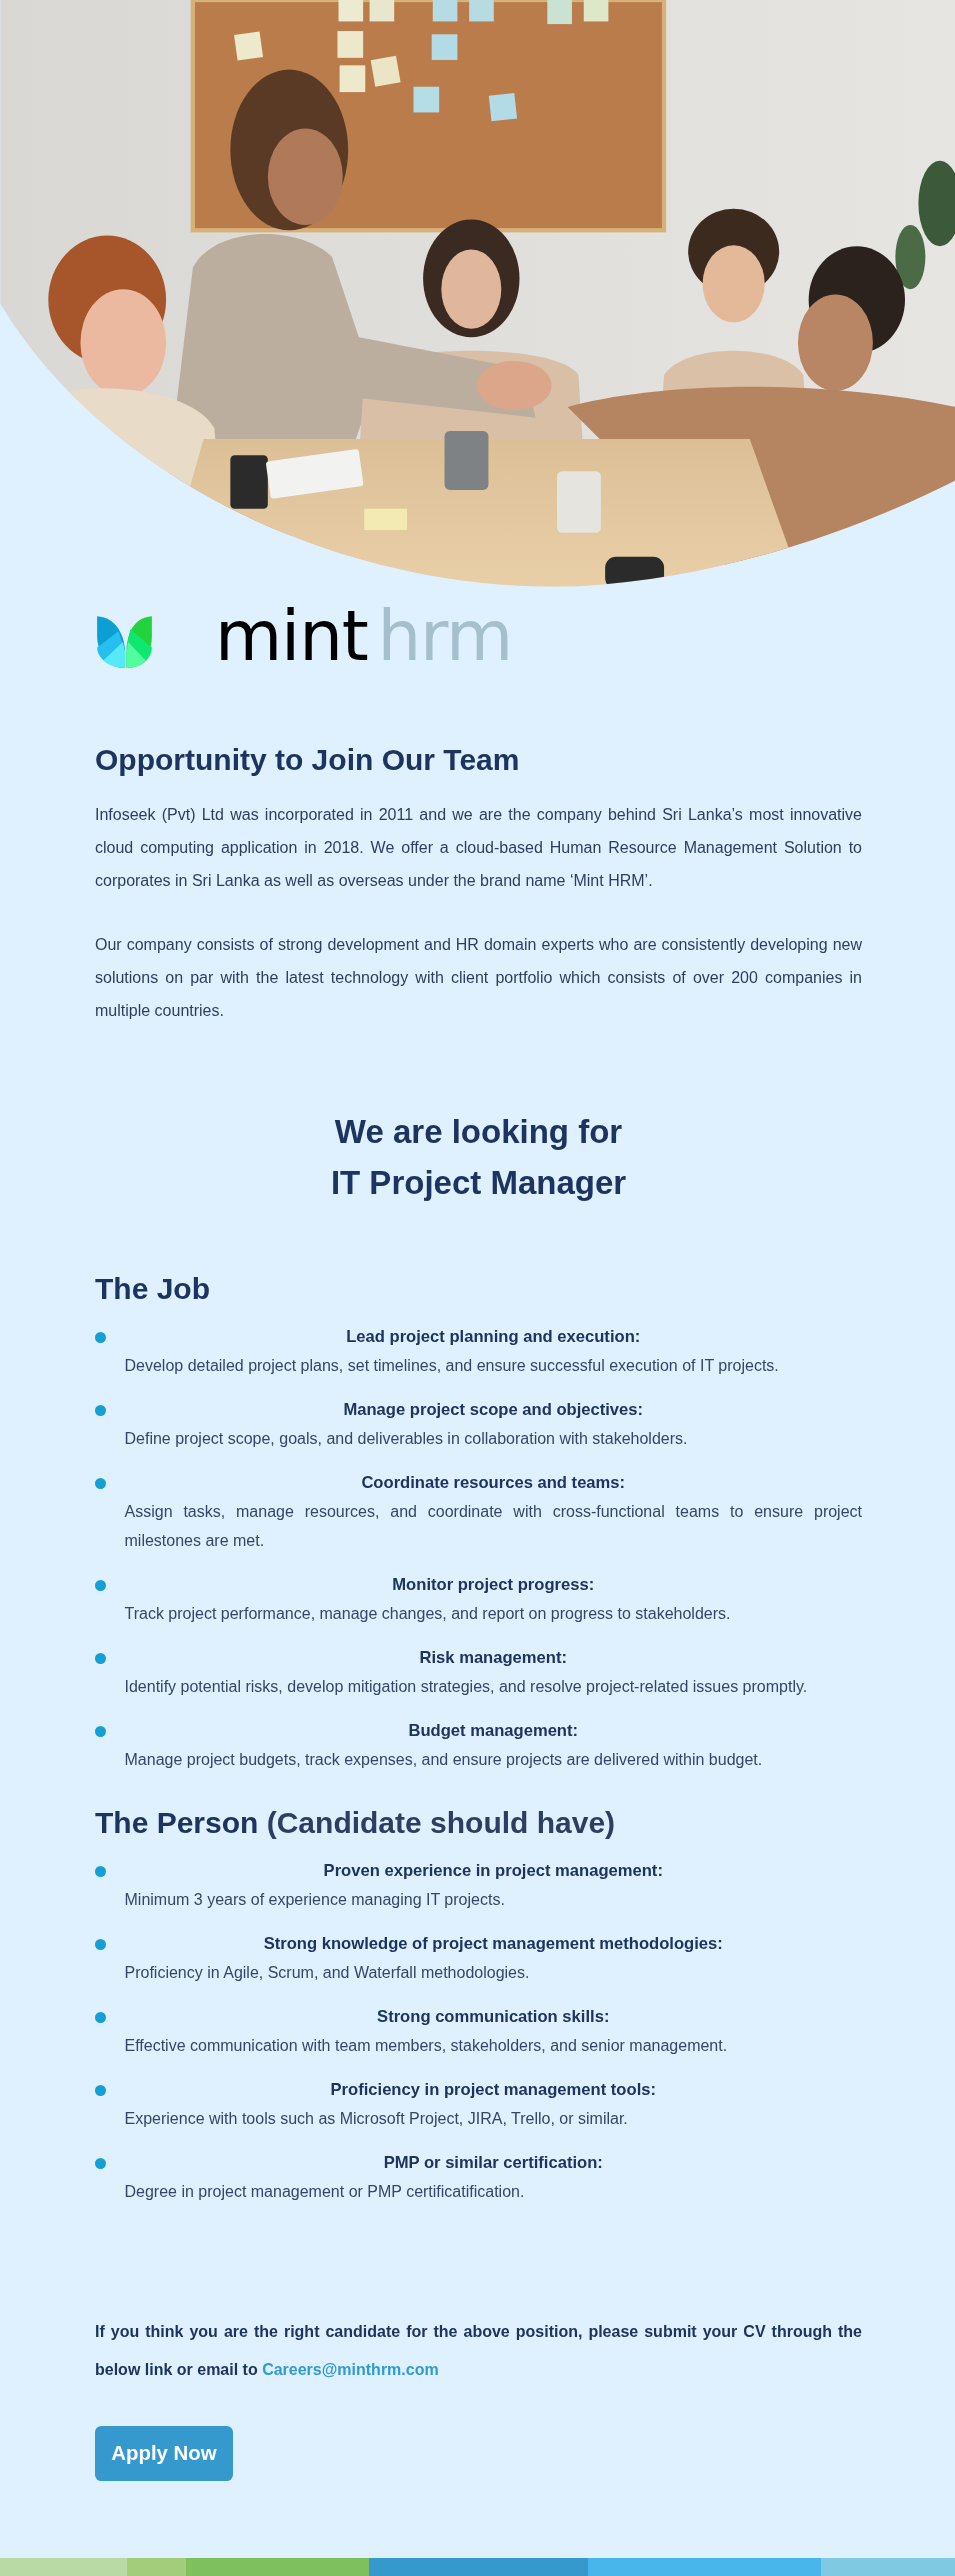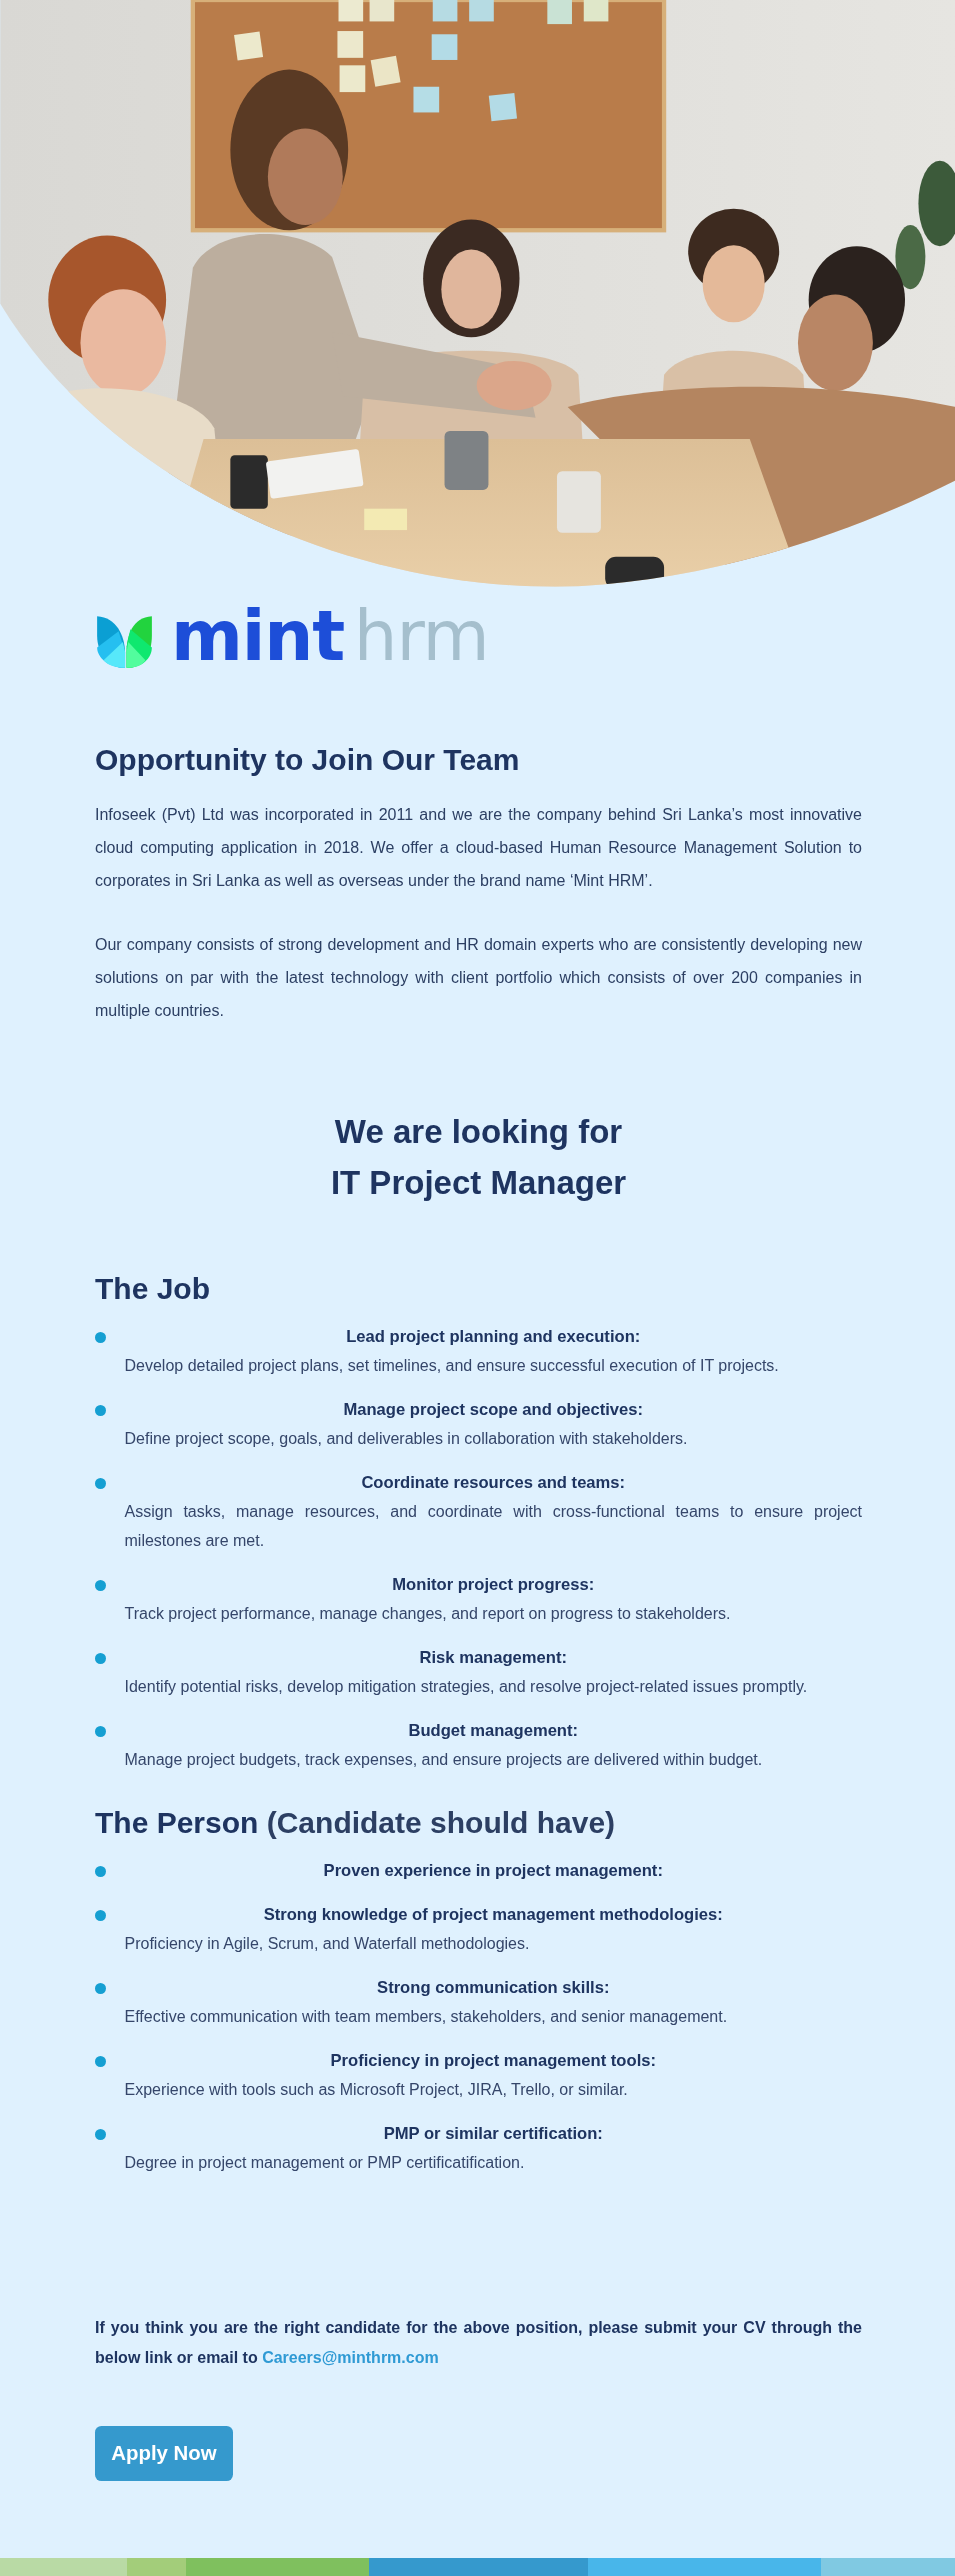--- a/index.html
+++ b/index.html
@@ -18,21 +18,21 @@
   .hero svg { display: block; }
   .logo {
     position: absolute; left: 95px; top: 611px; height: 59px;
     display: flex; align-items: center;
   }
   .logo-word {
     font-family: "DejaVu Sans", sans-serif;
     font-size: 69px; line-height: 1; letter-spacing: -1.1px;
     margin-left: 17px; position: relative; top: -4.3px;
   }
-  .logo-word .mint { color: #1d4ed8; font-weight: bold; }
+  .logo-word .mint { color: #000000; font-weight: normal; margin-left: 44px; }
   .logo-word .hrm { color: #a5bfcd; font-weight: normal; margin-left: 9.6px; }
 
   .content { position: absolute; left: 95px; width: 767px; }
   h2.section {
     font-size: 30px; font-weight: bold; color: #1e3460; line-height: 1.2;
   }
   p.body {
     font-size: 16px; line-height: 33px; color: #2c3f63; text-align: justify;
     text-align-last: left;
   }
@@ -46,21 +46,21 @@
     border-radius: 50%; background: #159fd2;
   }
   ul.items li .it-title {
     font-size: 16.6px; font-weight: bold; line-height: 29px; color: #1e3460; display: block; text-align: center;
   }
   ul.items li .it-desc {
     font-size: 16px; line-height: 29px; color: #35466a; display: block;
     text-align: justify; text-align-last: left;
   }
   .person-head .light { font-weight: bold; color: #2c3f63; }
-  .cta-text { font-size: 16px; font-weight: bold; line-height: 30px; color: #1e3460; text-align: justify; text-align-last: left; }
+  .cta-text { font-size: 16px; font-weight: bold; line-height: 38px; color: #1e3460; text-align: justify; text-align-last: left; }
   .cta-text a { color: #2f9ad4; text-decoration: none; }
   .apply-btn {
     position: absolute; left: 95px; top: 2426px; width: 138px; height: 55px;
     background: #3599cd; color: #fff; border: none; border-radius: 6.4px;
     font-family: "Liberation Sans", "DejaVu Sans", sans-serif;
     font-size: 20.4px; font-weight: bold; cursor: pointer;
   }
   .footer-strip { position: absolute; left: 0; top: 2558px; width: 956px; height: 18px; display: flex; }
   .footer-strip div { height: 100%; }
 </style>
@@ -205,20 +205,21 @@
 </div>
 
 <div class="content" style="top:1805px;">
   <h2 class="section person-head"><span>The Person</span><span class="light"> (Candidate should have)</span></h2>
 </div>
 <div class="content" style="top:1856px;">
   <ul class="items">
     <li>
         <span class="dot"></span>
         <span class="it-title">Proven experience in project management:</span>
+        <span class="it-desc">Minimum 3 years of experience managing IT projects.</span>
       </li>
     <li>
         <span class="dot"></span>
         <span class="it-title">Strong knowledge of project management methodologies:</span>
         <span class="it-desc">Proficiency in Agile, Scrum, and Waterfall methodologies.</span>
       </li>
     <li>
         <span class="dot"></span>
         <span class="it-title">Strong communication skills:</span>
         <span class="it-desc">Effective communication with team members, stakeholders, and senior management.</span>

